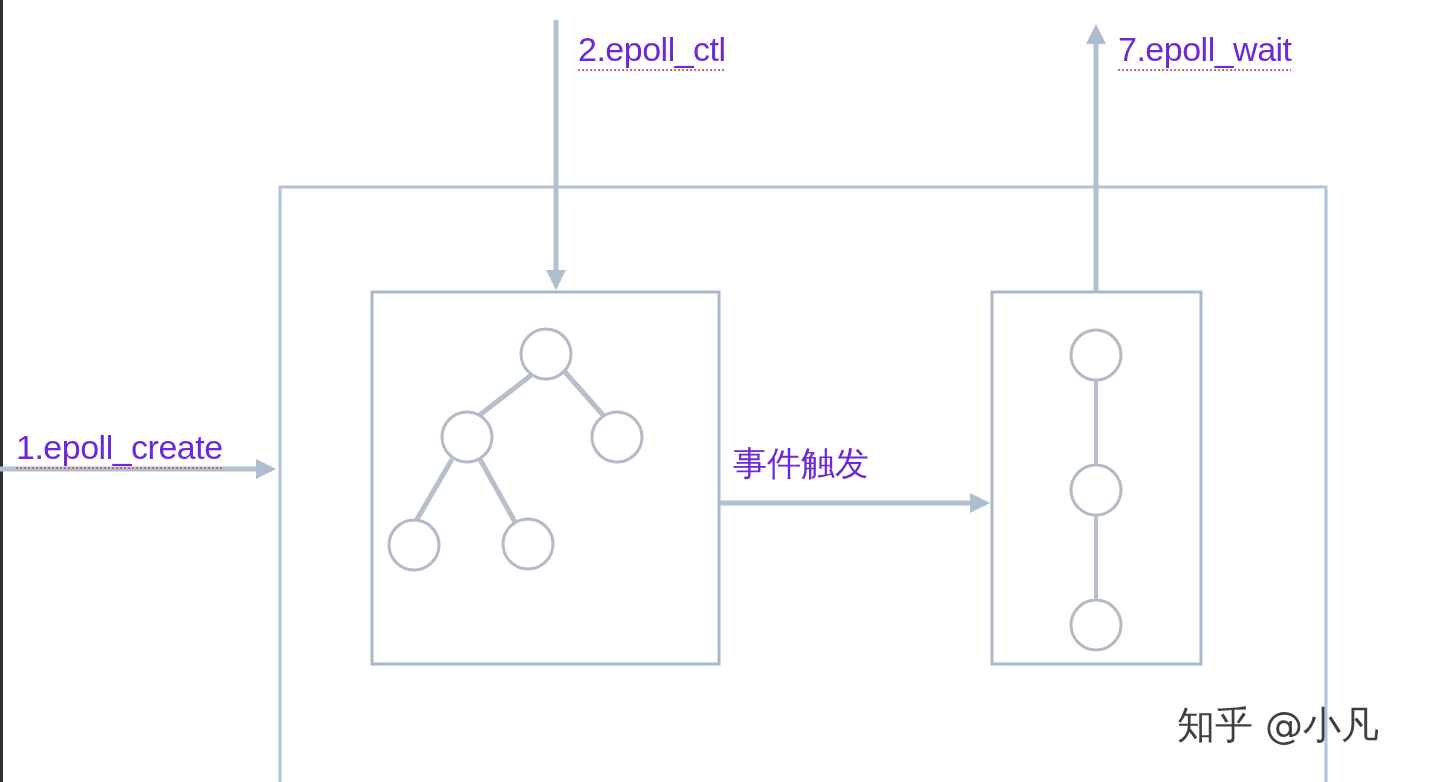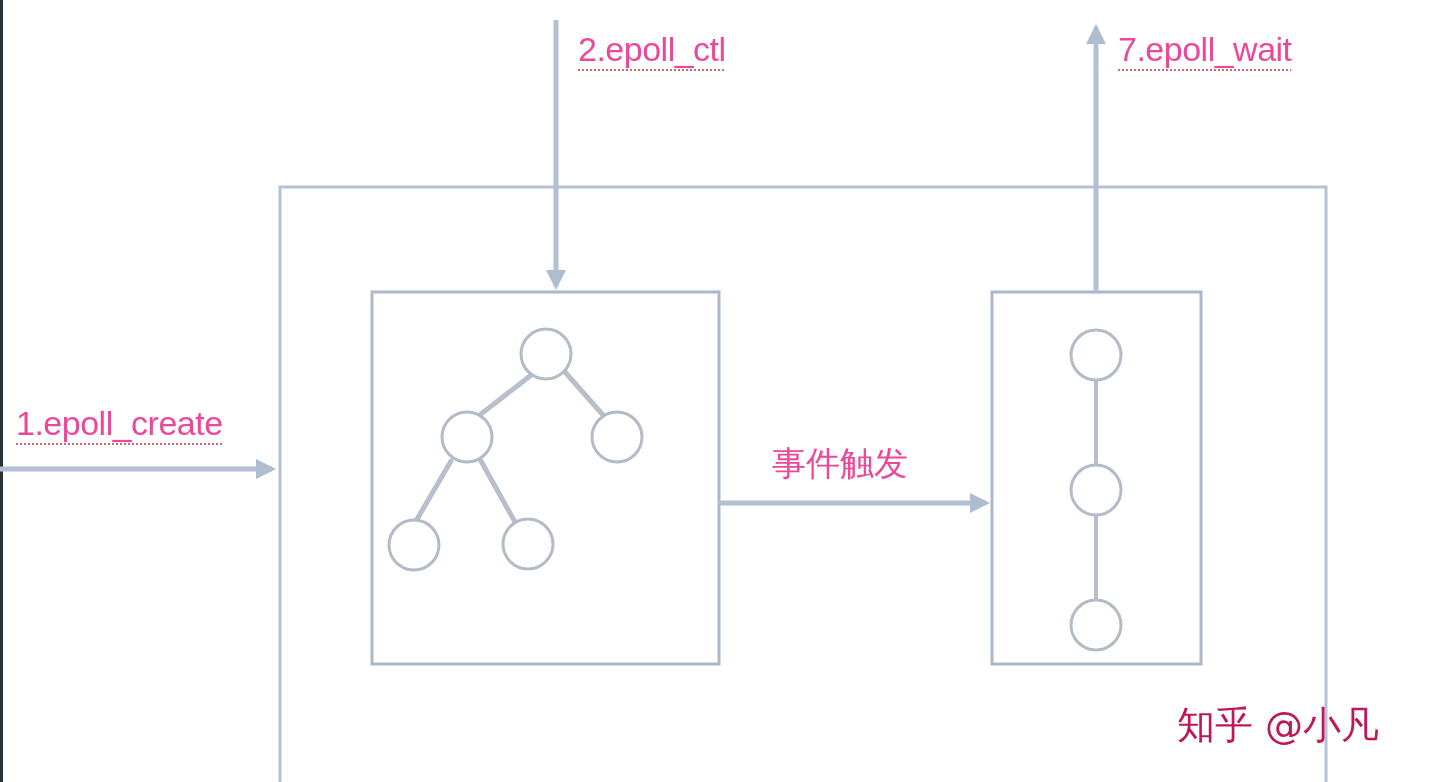--- a/index.html
+++ b/index.html
@@ -1,22 +1,22 @@
 <!DOCTYPE html>
 <html><head>
   <meta charset="utf-8">
   <style>
     html, body { margin: 0; padding: 0; background: #ffffff; }
     body { width: 1440px; height: 782px; overflow: hidden; position: relative; font-family: "Liberation Sans", "DejaVu Sans", sans-serif; }
     .left-edge { position: absolute; left: 0; top: 0; width: 3px; height: 782px; background: #2b2f36; }
     svg { position: absolute; left: 0; top: 0; }
-    .label { position: absolute; font-family: "Liberation Sans", "DejaVu Sans", sans-serif; font-size: 34px; color: #ec4899; white-space: nowrap; letter-spacing: -0.5px; }
+    .label { position: absolute; font-family: "Liberation Sans", "DejaVu Sans", sans-serif; font-size: 34px; color: #6d28d9; white-space: nowrap; letter-spacing: -0.5px; }
     .label.api { text-decoration: underline dotted #d06a6a; text-underline-offset: 8px; text-decoration-thickness: 2px; }
-    .label.event { font-family: "DejaVu Sans", sans-serif; font-size: 34px; letter-spacing: 0; margin-left: 39px; }
-    .watermark { position: absolute; font-family: "DejaVu Sans", sans-serif; font-size: 38px; color: #be185d; white-space: nowrap; text-shadow: 0 0 1px #ffffff; }
+    .label.event { font-family: "DejaVu Sans", sans-serif; font-size: 34px; letter-spacing: 0; }
+    .watermark { position: absolute; font-family: "DejaVu Sans", sans-serif; font-size: 38px; color: #404040; white-space: nowrap; text-shadow: 0 0 1px #ffffff; }
   </style>
 </head>
 <body>
 
 <div class="left-edge"></div>
 
 <svg width="1440" height="782" viewBox="0 0 1440 782">
   <defs>
     <marker id="arrowhead" viewBox="0 0 10 10" refX="8" refY="5" markerWidth="4" markerHeight="4" orient="auto-start-reverse">
       <path d="M0,0 L10,5 L0,10 z" fill="#aebdd0"></path>
@@ -59,16 +59,16 @@
 
   <g fill="#ffffff" stroke="#b3bcc6" stroke-width="3">
     <circle cx="1096" cy="355" r="25"></circle>
     <circle cx="1096" cy="490" r="25"></circle>
     <circle cx="1096" cy="625" r="25"></circle>
   </g>
 </svg>
 
 <div class="label api" style="left:578px; top:30px;">2.epoll_ctl</div>
 <div class="label api" style="left:1118px; top:30px;">7.epoll_wait</div>
-<div class="label api" style="left:16px; top:404px;">1.epoll_create</div>
+<div class="label api" style="left:16px; top:428px;">1.epoll_create</div>
 <div class="label event" style="left:733px; top:441px;">事件触发</div>
 
 <div class="watermark" style="left:1177px; top:700px;">知乎 @小凡</div>
 
 </body></html>

